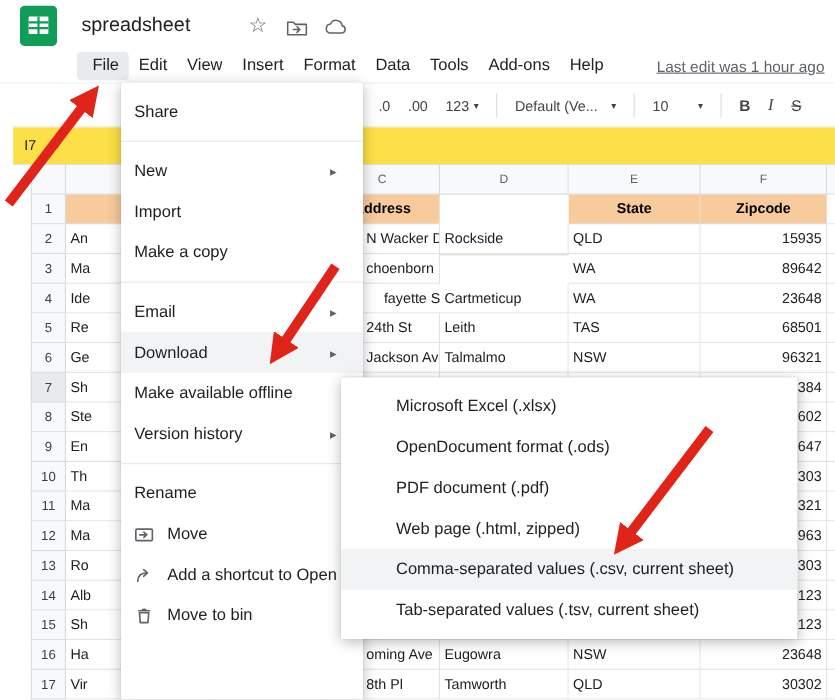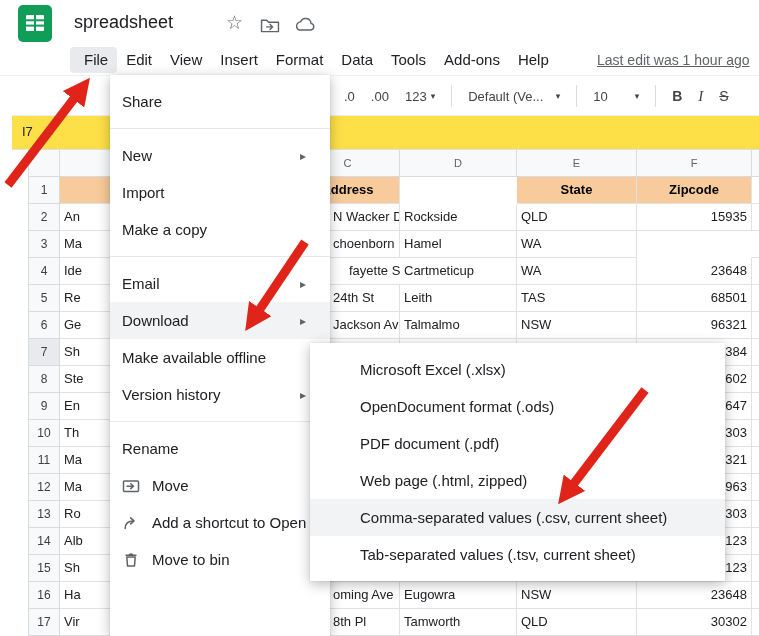--- a/index.html
+++ b/index.html
@@ -173,22 +173,22 @@
       <div class="cell col-d" style="left: 400px; width: 117px;">Rockside</div>
       <div class="cell col-e" style="left: 517px; width: 120px;">QLD</div>
       <div class="cell col-f" style="left: 637px; width: 115px;">15935</div>
       <div class="cell col-g" style="left: 752px; width: 40px;"></div>
     </div>
     <div class="grid-row" style="top: 81px;">
       <div class="cell rowhead" style="left: 28px; width: 32px;">3</div>
       <div class="cell col-a" style="left: 60px; width: 136px;">Ma</div>
       <div class="cell col-b" style="left: 196px; width: 100px;"></div>
       <div class="cell col-c" style="left: 296px; width: 104px;">choenborn</div>
-      <div class="cell col-d" style="left: 400px; width: 117px;">Hamel</div>
       <div class="cell col-e" style="left: 517px; width: 120px;">WA</div>
+      <div class="cell col-f" style="left: 637px; width: 115px;">89642</div>
       <div class="cell col-g" style="left: 752px; width: 40px;"></div>
     </div>
     <div class="grid-row" style="top: 108px;">
       <div class="cell rowhead" style="left: 28px; width: 32px;">4</div>
       <div class="cell col-a" style="left: 60px; width: 136px;">Ide</div>
       <div class="cell col-b" style="left: 196px; width: 100px;"></div>
       <div class="cell col-c" style="left: 312px; width: 104px;">fayette St</div>
       <div class="cell col-d" style="left: 400px; width: 117px;">Cartmeticup</div>
       <div class="cell col-e" style="left: 517px; width: 120px;">WA</div>
       <div class="cell col-f" style="left: 637px; width: 115px;">23648</div>

